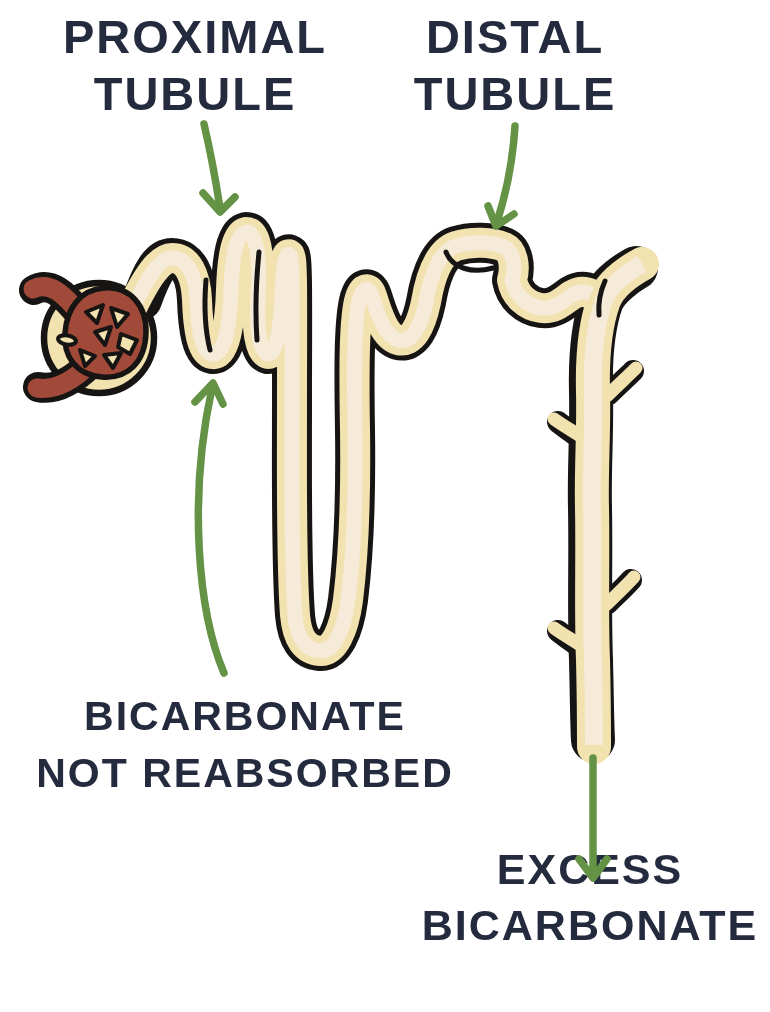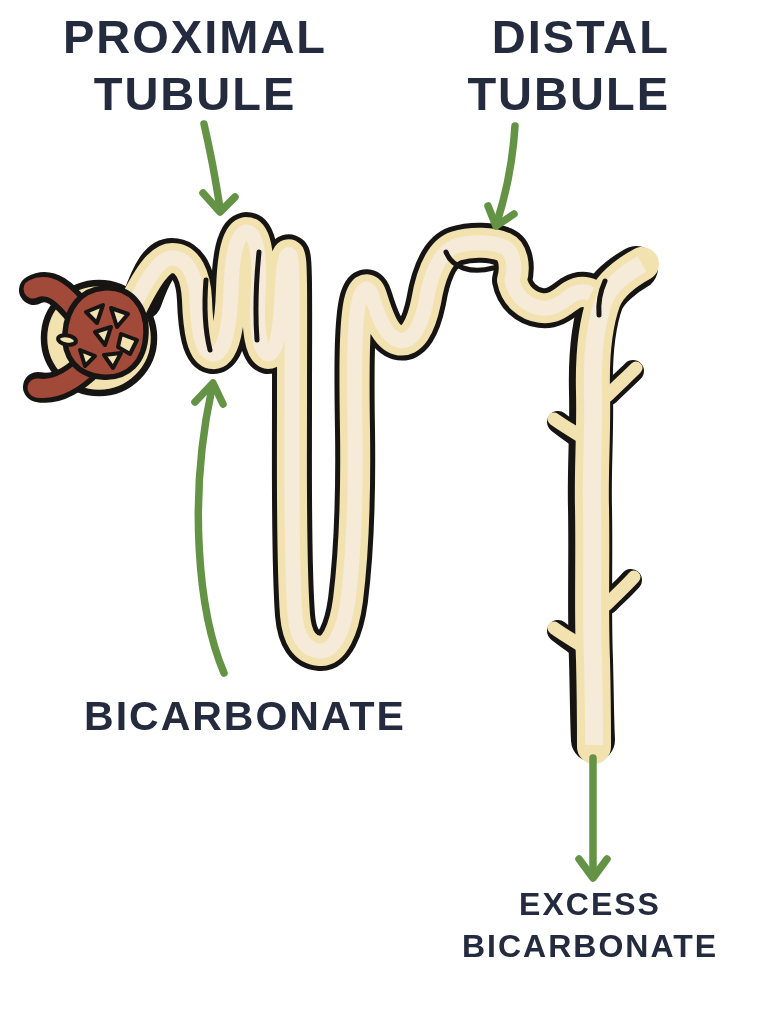--- a/index.html
+++ b/index.html
@@ -17,23 +17,23 @@
     position: absolute;
     font-weight: bold;
     color: var(--text-navy, #262c3e);
     text-align: center;
     letter-spacing: 2px;
     line-height: 1.22;
     white-space: nowrap;
   }
   .label div { white-space: nowrap; }
   .proximal { left: 30px;  top: 8px;   width: 330px; font-size: 47px; }
-  .distal   { left: 360px; top: 8px;   width: 310px; font-size: 47px; text-align: right; }
+  .distal   { left: 360px; top: 8px;   width: 310px; font-size: 47px; }
   .bicarb   { left: 0px;   top: 688px; width: 490px; font-size: 41px; line-height: 1.38; }
-  .excess   { left: 410px; top: 884px; width: 360px; font-size: 32px; line-height: 1.30; }
+  .excess   { left: 410px; top: 842px; width: 360px; font-size: 43px; line-height: 1.30; }
 
   
   .ink    { fill: none; stroke: var(--outline, #161616); stroke-linecap: round; stroke-linejoin: round; }
   .flesh  { fill: none; stroke: var(--tubule-fill, #f2e2b0); stroke-linecap: round; stroke-linejoin: round; }
   .hi     { fill: none; stroke: var(--tubule-highlight, #f6ebc6); stroke-linecap: butt; stroke-linejoin: round; }
   .capsule { fill: var(--tubule-fill, #f2e2b0); stroke: var(--outline, #161616); stroke-width: 6.5; }
   .redline { fill: none; stroke: var(--glomerulus-red, #a24a39); stroke-linecap: round; stroke-linejoin: round; }
   .redfill { fill: var(--glomerulus-red, #a24a39); stroke: var(--outline, #161616); stroke-width: 5.5; stroke-linejoin: round; }
   .hole   { fill: var(--tubule-fill, #f2e2b0); stroke: var(--outline, #161616); stroke-width: 4; stroke-linejoin: round; }
   .crevice { fill: none; stroke: var(--outline, #161616); stroke-width: 5; stroke-linecap: round; }
@@ -49,20 +49,21 @@
     <div>TUBULE</div>
   </div>
 
   <div class="label distal">
     <div>DISTAL</div>
     <div>TUBULE</div>
   </div>
 
   <div class="label bicarb">
     <div>BICARBONATE</div>
+    <div>NOT REABSORBED</div>
   </div>
 
   <div class="label excess">
     <div>EXCESS</div>
     <div>BICARBONATE</div>
   </div>
 
   <svg class="diagram-svg" viewBox="0 0 770 1012" aria-hidden="true">
 
     <circle class="capsule" cx="99" cy="338" r="55"></circle>

